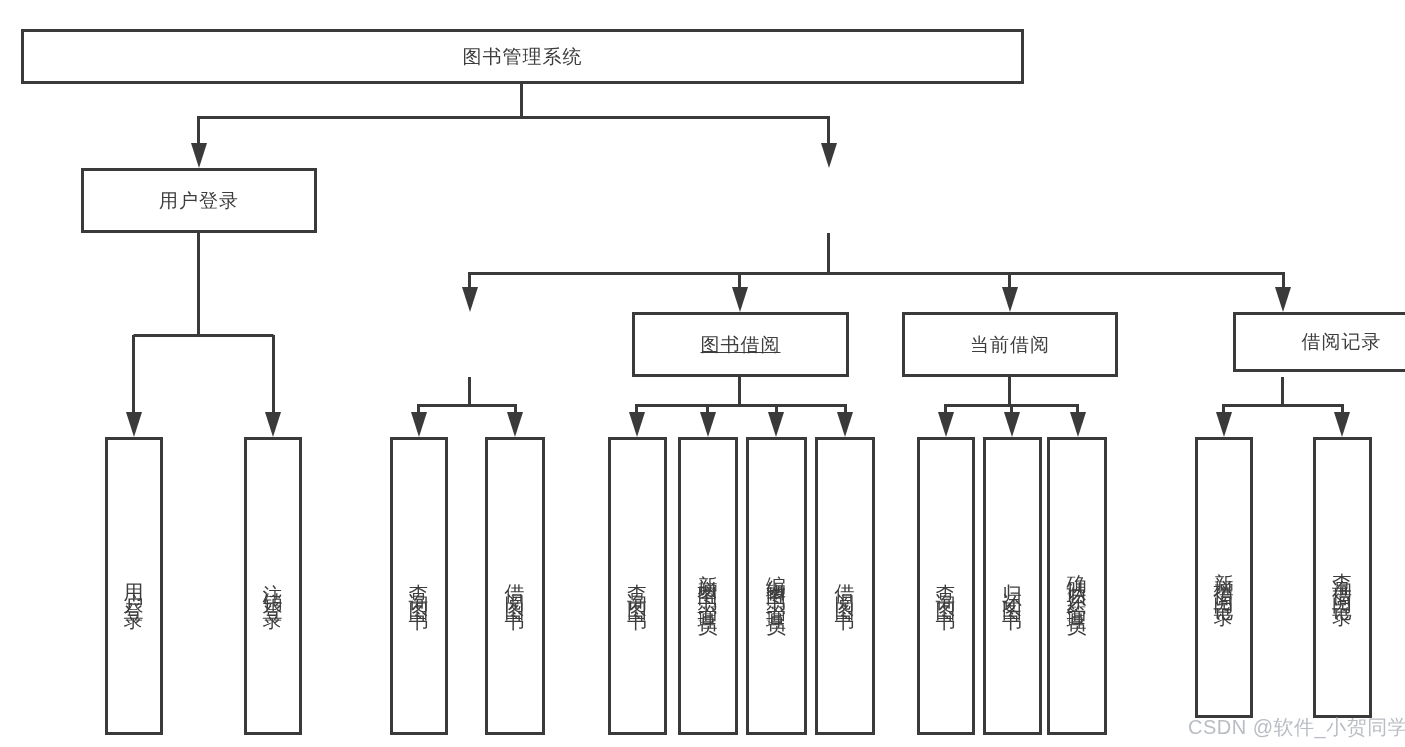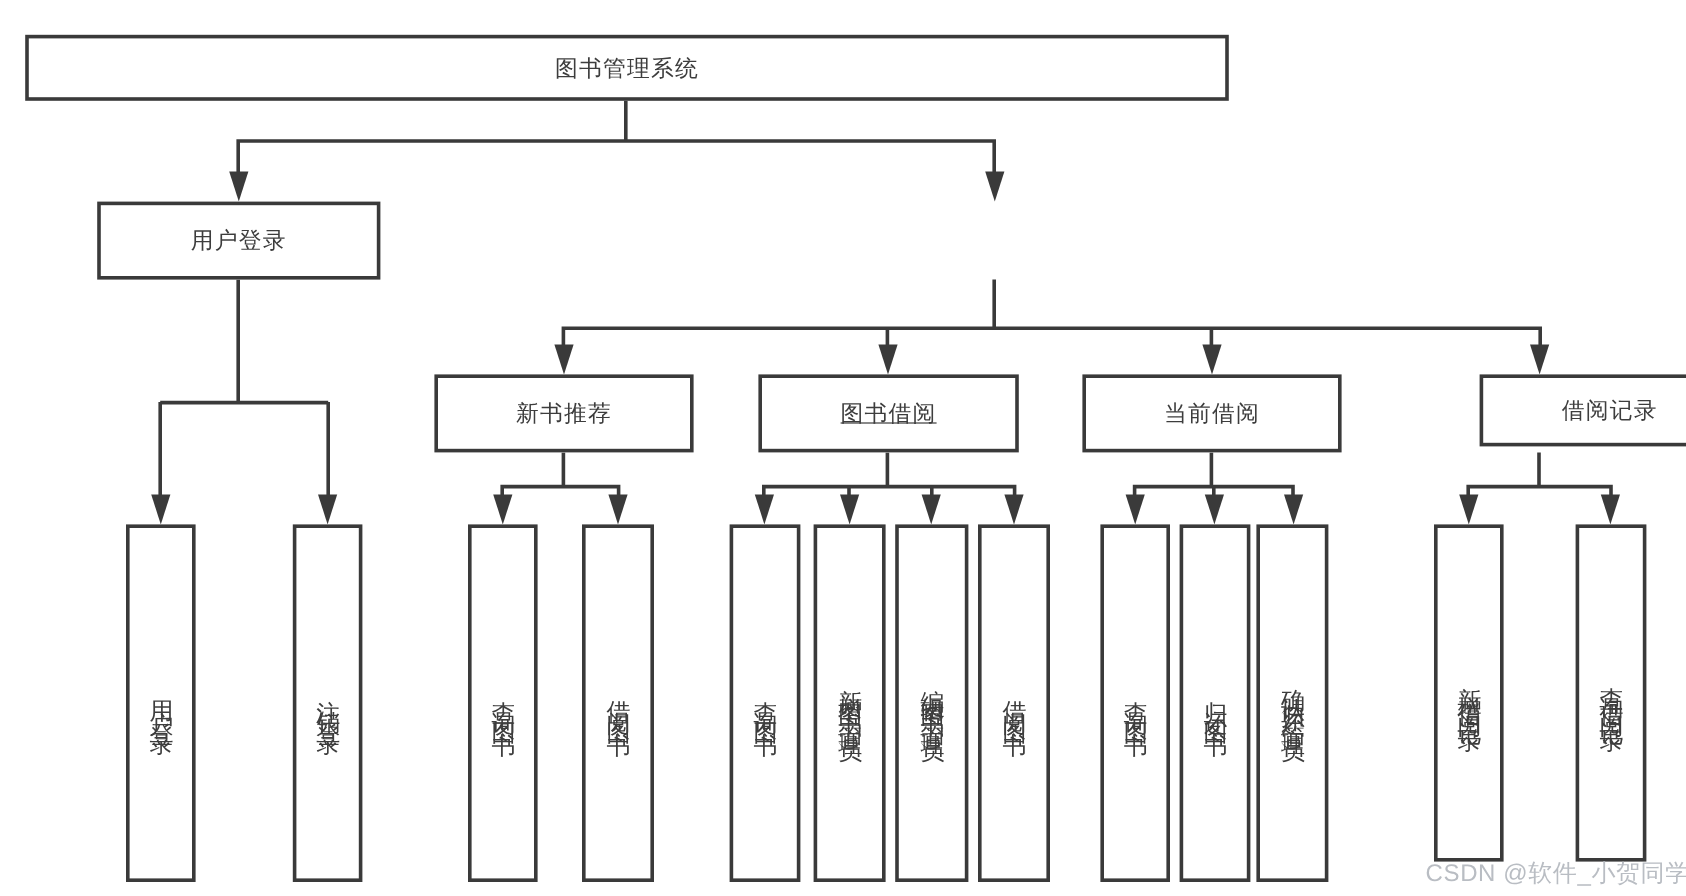--- a/index.html
+++ b/index.html
@@ -72,23 +72,20 @@
   </svg>
 
   <div class="node" style="left:21px;top:13px;width:1003px;height:55px;margin-top:16px;">
     <span class="hlabel">图书管理系统</span>
   </div>
 
   <div class="node" style="left:81px;top:168px;width:236px;height:65px;">
     <span class="hlabel">用户登录</span>
   </div>
 
-  <div class="node" style="left:362px;top:312px;width:216px;height:65px;">
-    <span class="hlabel">新书推荐</span>
-  </div>
   <div class="node" style="left:632px;top:312px;width:217px;height:65px;text-decoration:underline;">
     <span class="hlabel">图书借阅</span>
   </div>
   <div class="node" style="left:902px;top:312px;width:216px;height:65px;">
     <span class="hlabel">当前借阅</span>
   </div>
   <div class="node" style="left:1233px;top:312px;width:217px;height:60px;">
     <span class="hlabel">借阅记录</span>
   </div>
 

